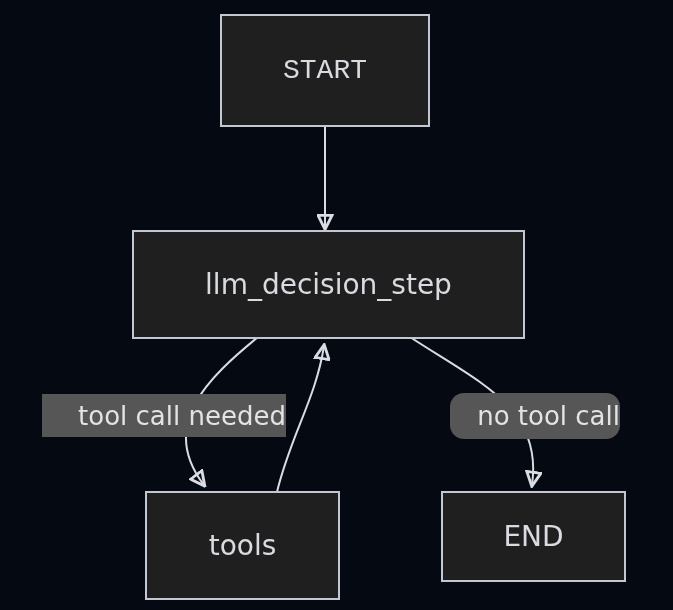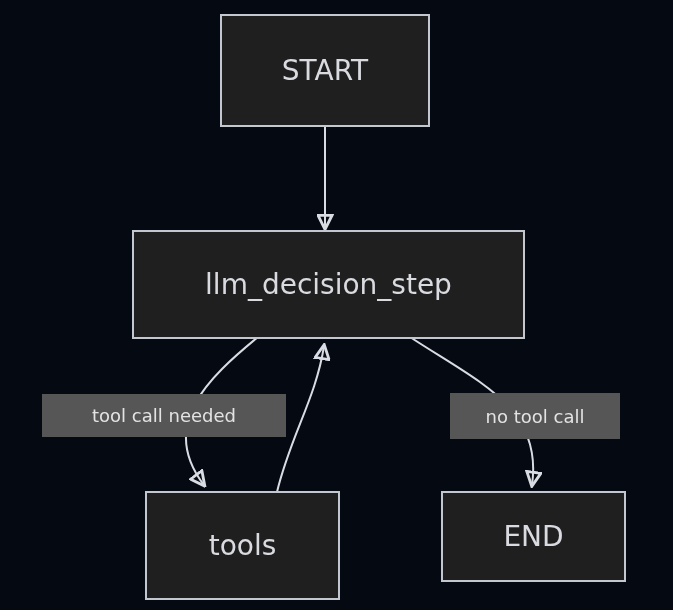--- a/index.html
+++ b/index.html
@@ -35,37 +35,37 @@
     position: absolute;
     background: var(--node-fill);
     border: 2px solid var(--node-border);
     color: var(--node-text);
     display: flex;
     align-items: center;
     justify-content: center;
     font-size: 28px;
     white-space: nowrap;
   }
-  .node-start { left: 220px; top: 14px;  width: 210px; height: 113px; }
+  .node-start { left: 220px; top: 14px;  width: 210px; height: 113px; font-family: Liberation Mono, monospace; }
   .node-llm   { left: 132px; top: 230px; width: 393px; height: 109px; }
   .node-tools { left: 145px; top: 491px; width: 195px; height: 109px; }
   .node-end   { left: 441px; top: 491px; width: 185px; height: 91px; }
   .edge-label {
     position: absolute;
     background: var(--edge-label-bg);
     color: var(--edge-label-text);
-    font-size: 18px;
+    font-size: 26px;
     display: flex;
     align-items: center;
-    justify-content: center;
+    justify-content: flex-end;
     white-space: nowrap;
     overflow: hidden;
   }
   .label-tool-call { left: 42px;  top: 394px; width: 244px; height: 43px; }
-  .label-no-tool   { left: 450px; top: 393px; width: 170px; height: 46px; }
+  .label-no-tool   { left: 450px; top: 393px; width: 170px; height: 46px; border-radius: 14px; }
 </style>
 </head>
 <body>
 
 <div class="canvas">
 
   <svg class="edges" viewBox="0 0 673 610" xmlns="http://www.w3.org/2000/svg">
     <defs>
       <marker id="arrow" viewBox="0 0 12 12" refX="10" refY="6" markerWidth="8.5" markerHeight="8.5" orient="auto-start-reverse" markerUnits="strokeWidth">
         <path d="M1,1 L11,6 L1,11 Z" fill="#d9dce2" stroke="none"></path>

